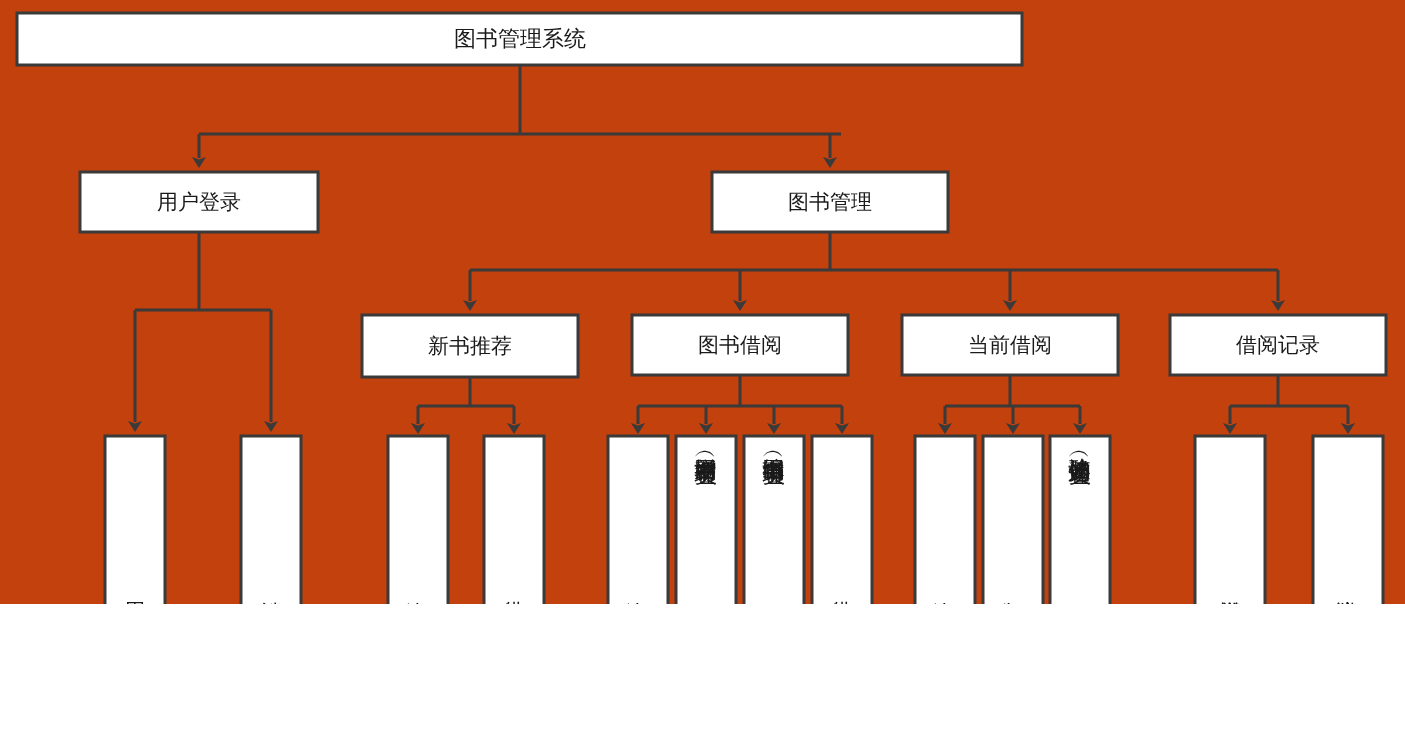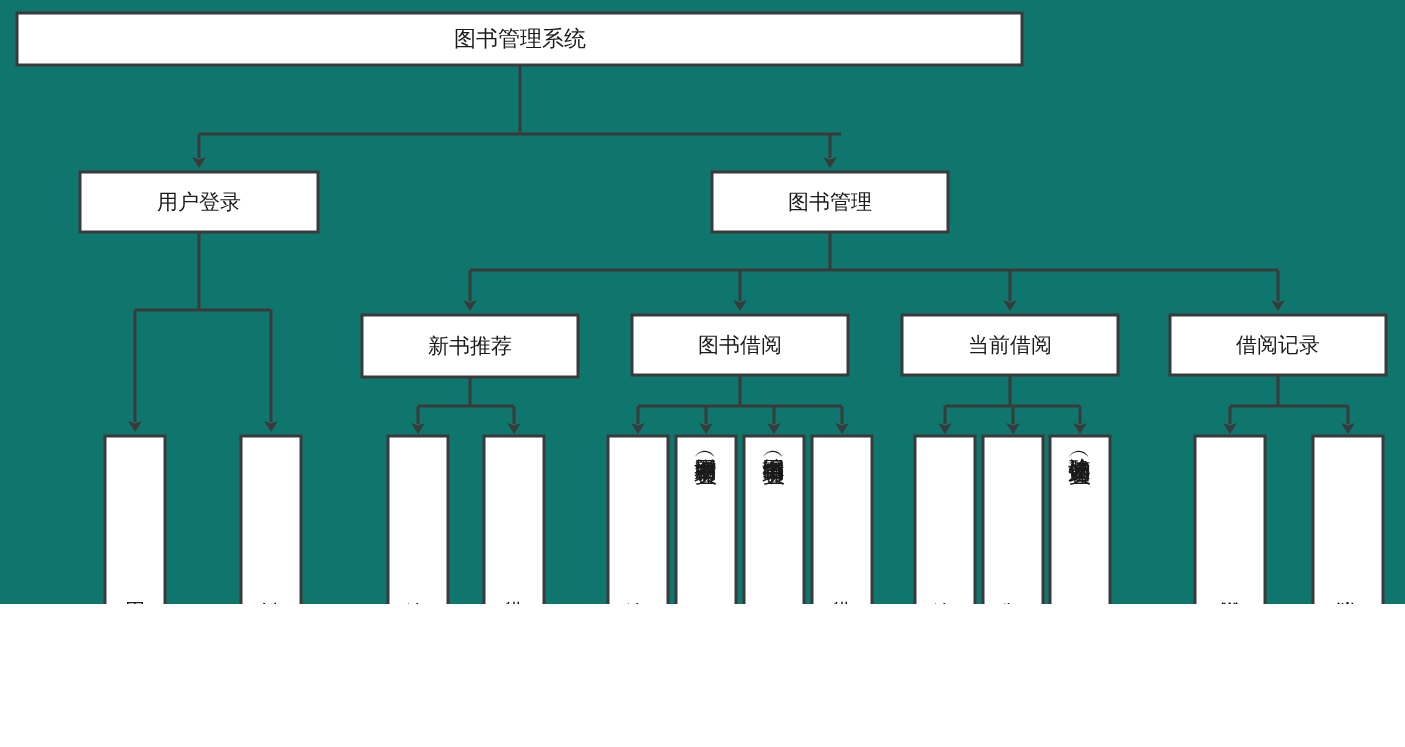--- a/index.html
+++ b/index.html
@@ -7,21 +7,21 @@
     padding: 0;
     background: #ffffff;
   }
   body {
     font-family: "Liberation Sans", "DejaVu Sans", sans-serif;
   }
   #stage {
     position: relative;
     width: 1405px;
     height: 604px;
-    background: #0f766e;
+    background: #c2410c;
     overflow: hidden;
   }
   #diagram-svg {
     position: absolute;
     left: 0;
     top: 0;
     width: 1405px;
     height: 747px;
   }
   .node-box {

